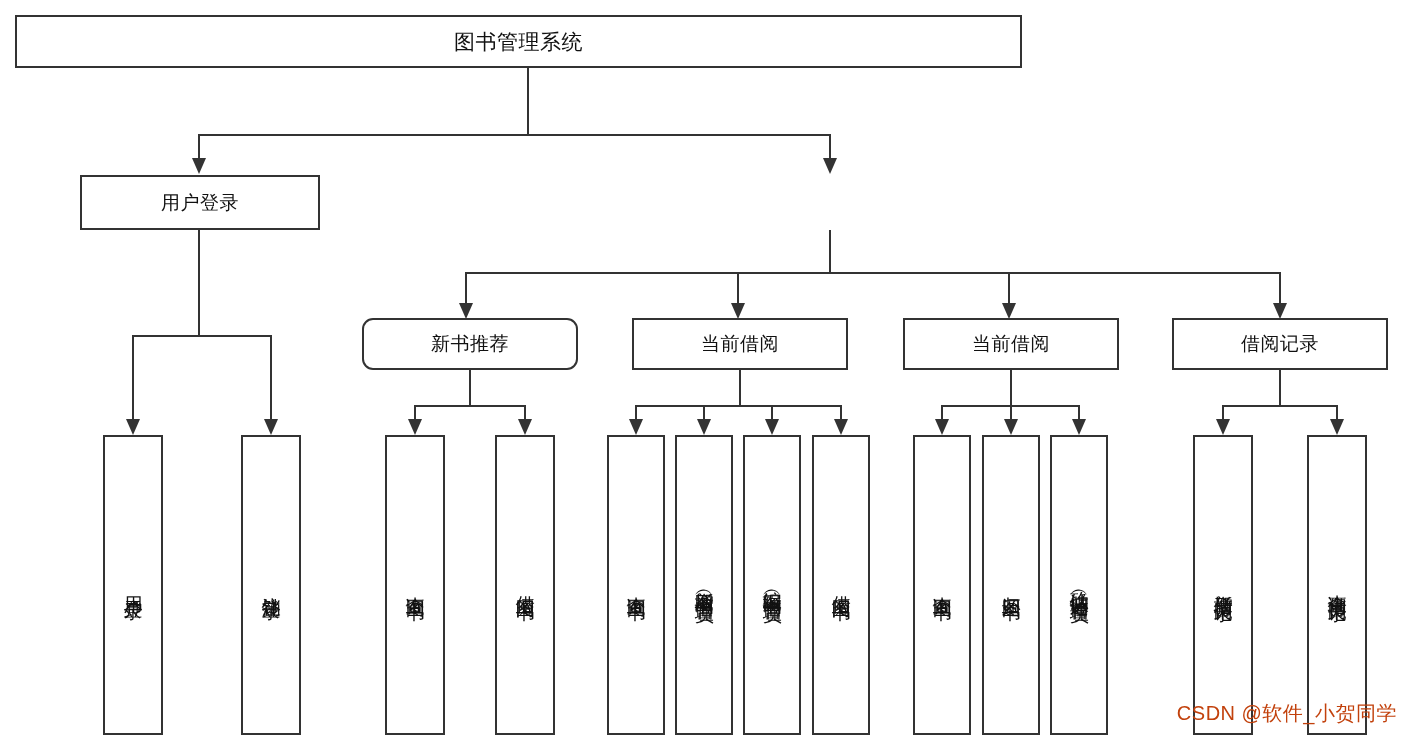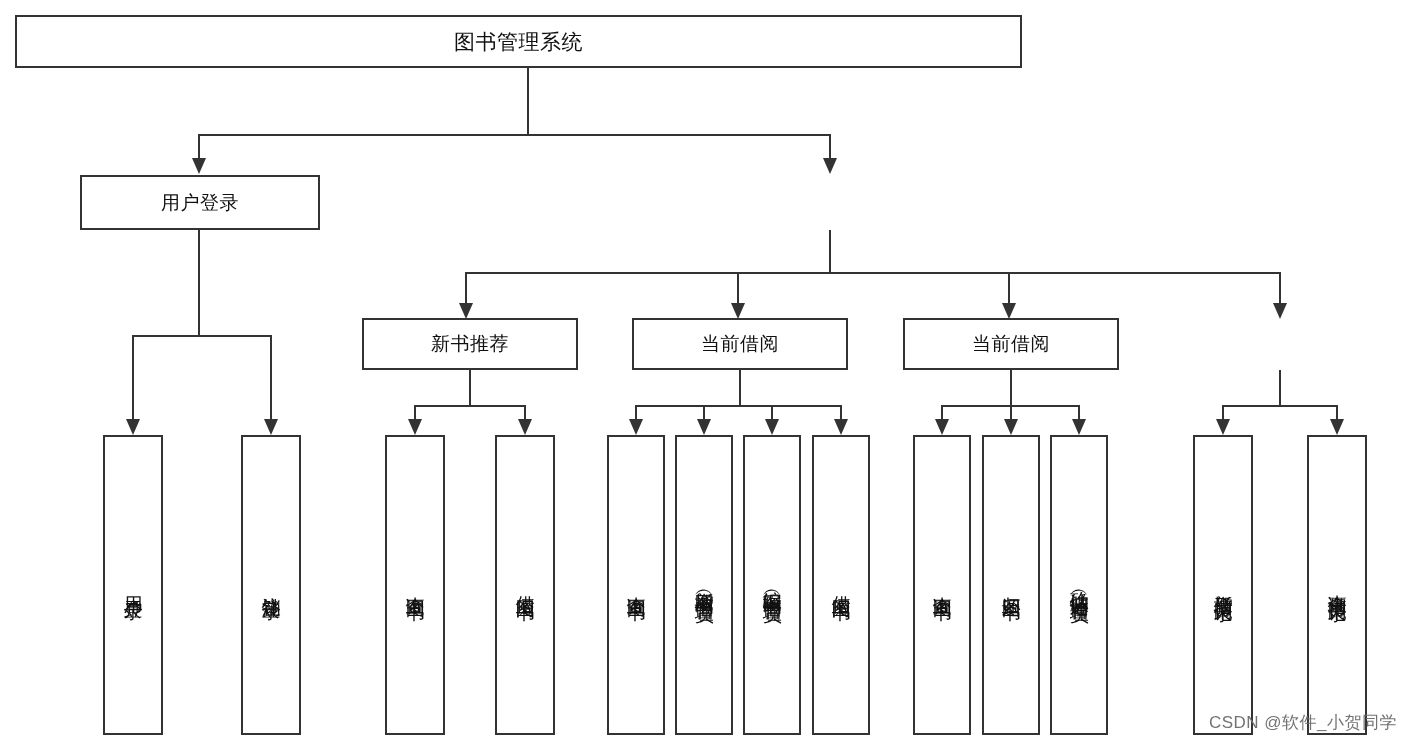--- a/index.html
+++ b/index.html
@@ -51,23 +51,23 @@
     position:absolute;
     width:0;height:0;
     border-left:7px solid transparent;
     border-right:7px solid transparent;
     border-top:16px solid #333333;
   }
   
   #watermark{
     position:absolute;
     right:8px;
-    bottom:13px;
-    font-size:17px;
-    color:#737373;
+    bottom:20px;
+    font-size:20px;
+    color:#c2410c;
     letter-spacing:0.5px;
     user-select:none;
     white-space:nowrap;
   }
 </style>
 </head>
 <body>
 
 <div id="canvas">
 
@@ -95,23 +95,24 @@
   <div class="ln h" style="left:465px;top:272px;width:816px;"></div>
   <div class="ln v" style="left:465px;top:272px;height:38px;"></div>
   <div class="arrow" style="left:459px;top:303px;"></div>
   <div class="ln v" style="left:737px;top:272px;height:38px;"></div>
   <div class="arrow" style="left:731px;top:303px;"></div>
   <div class="ln v" style="left:1008px;top:272px;height:38px;"></div>
   <div class="arrow" style="left:1002px;top:303px;"></div>
   <div class="ln v" style="left:1279px;top:272px;height:38px;"></div>
   <div class="arrow" style="left:1273px;top:303px;"></div>
 
-  <div class="node level3" style="left:362px;top:318px;width:216px;height:52px;">新书推荐</div>
+  <div class="node level3" style="left:362px;top:318px;width:216px;height:52px;border-radius:11px;">新书推荐</div>
   <div class="node level3" style="left:632px;top:318px;width:216px;height:52px;">当前借阅</div>
   <div class="node level3" style="left:903px;top:318px;width:216px;height:52px;text-align:right;">当前借阅</div>
+  <div class="node level3" style="left:1172px;top:318px;width:216px;height:52px;">借阅记录</div>
 
   <div class="ln v" style="left:469px;top:370px;height:36px;"></div>
   <div class="ln h" style="left:414px;top:405px;width:112px;"></div>
   <div class="ln v" style="left:414px;top:405px;height:16px;"></div>
   <div class="arrow" style="left:408px;top:419px;"></div>
   <div class="ln v" style="left:524px;top:405px;height:16px;"></div>
   <div class="arrow" style="left:518px;top:419px;"></div>
 
   <div class="ln v" style="left:739px;top:370px;height:36px;"></div>
   <div class="ln h" style="left:635px;top:405px;width:206px;"></div>

